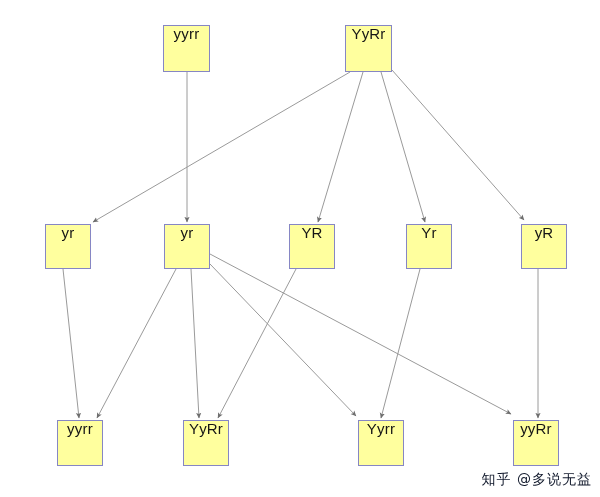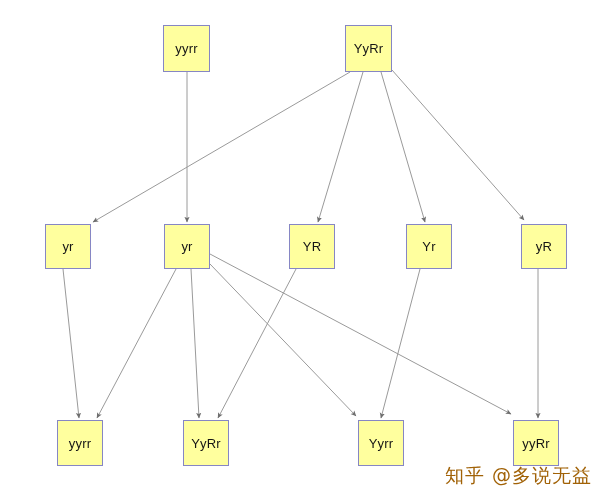--- a/index.html
+++ b/index.html
@@ -21,38 +21,38 @@
     top: 0;
     width: 600px;
     height: 497px;
   }
   .node {
     position: absolute;
     box-sizing: border-box;
     background: #ffff9e;
     border: 1.6px solid #8686c4;
     display: flex;
-    align-items: center;
+    align-items: flex-start;
     justify-content: center;
     color: #151515;
-    font-size: 13px;
+    font-size: 15px;
     letter-spacing: 0.2px;
     z-index: 2;
   }
   .node-label {
     display: block;
     line-height: 1;
     white-space: nowrap;
   }
   #watermark {
     position: absolute;
     right: 8px;
     bottom: 8px;
-    font-size: 19px;
-    color: #a16207;
+    font-size: 14px;
+    color: #0f172a;
     letter-spacing: 1px;
     font-family: "DejaVu Sans", sans-serif;
     z-index: 1;
     user-select: none;
   }
 </style>
 </head>
 <body>
 
 <div id="canvas">

